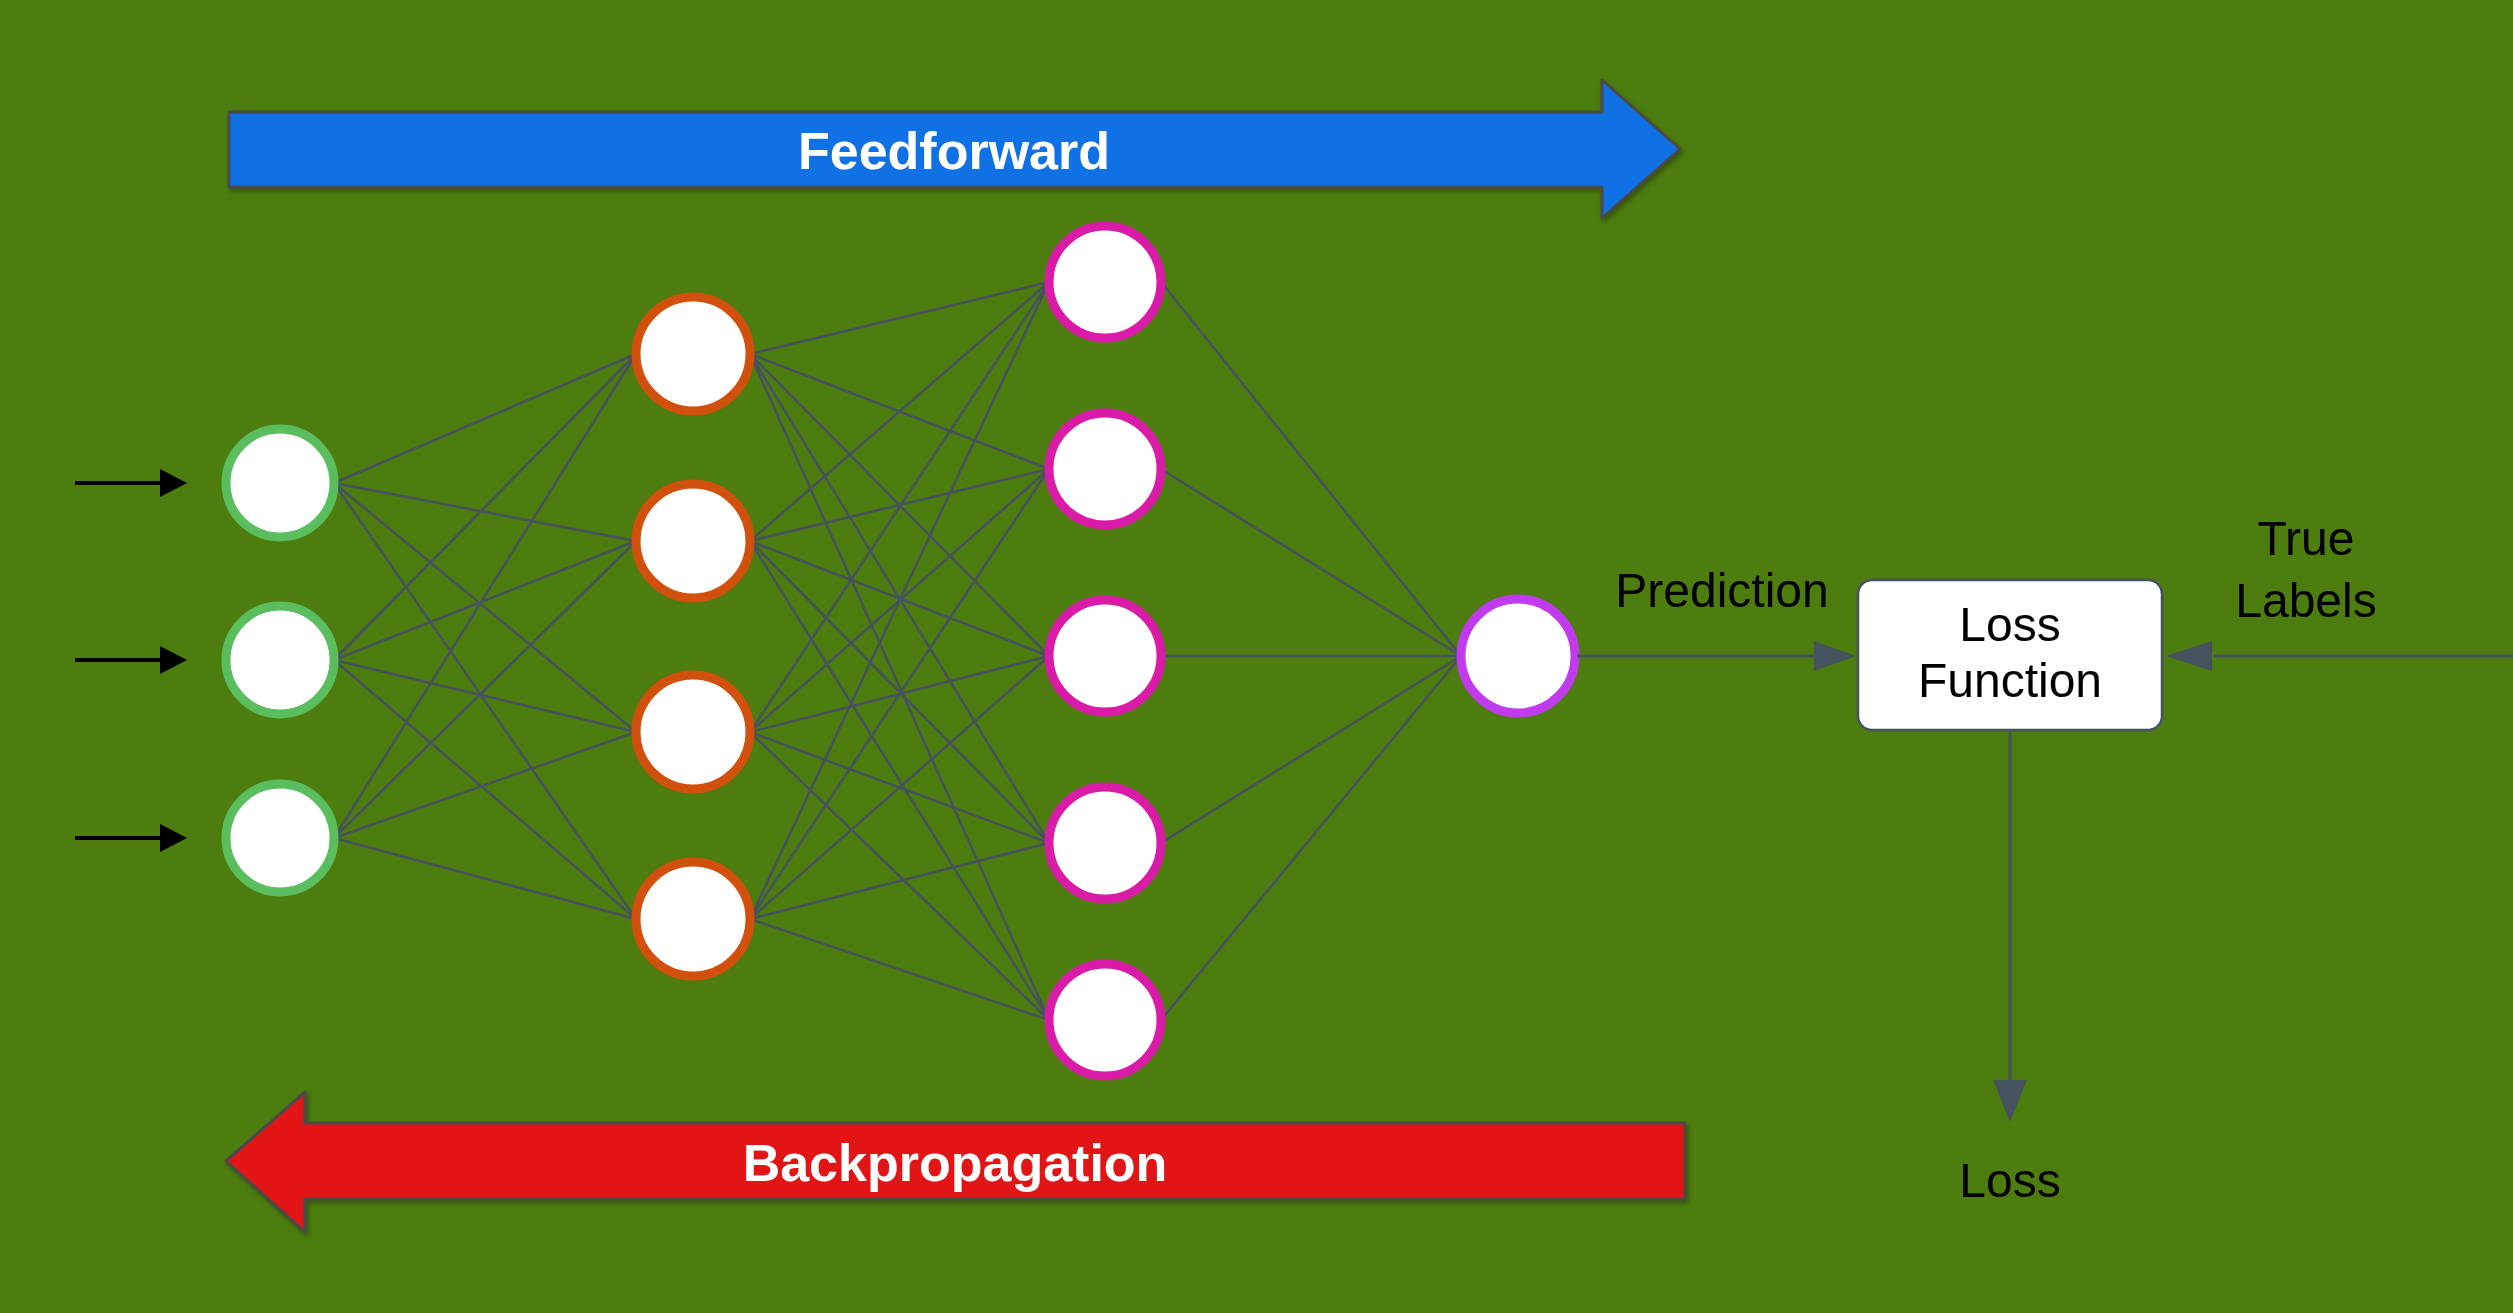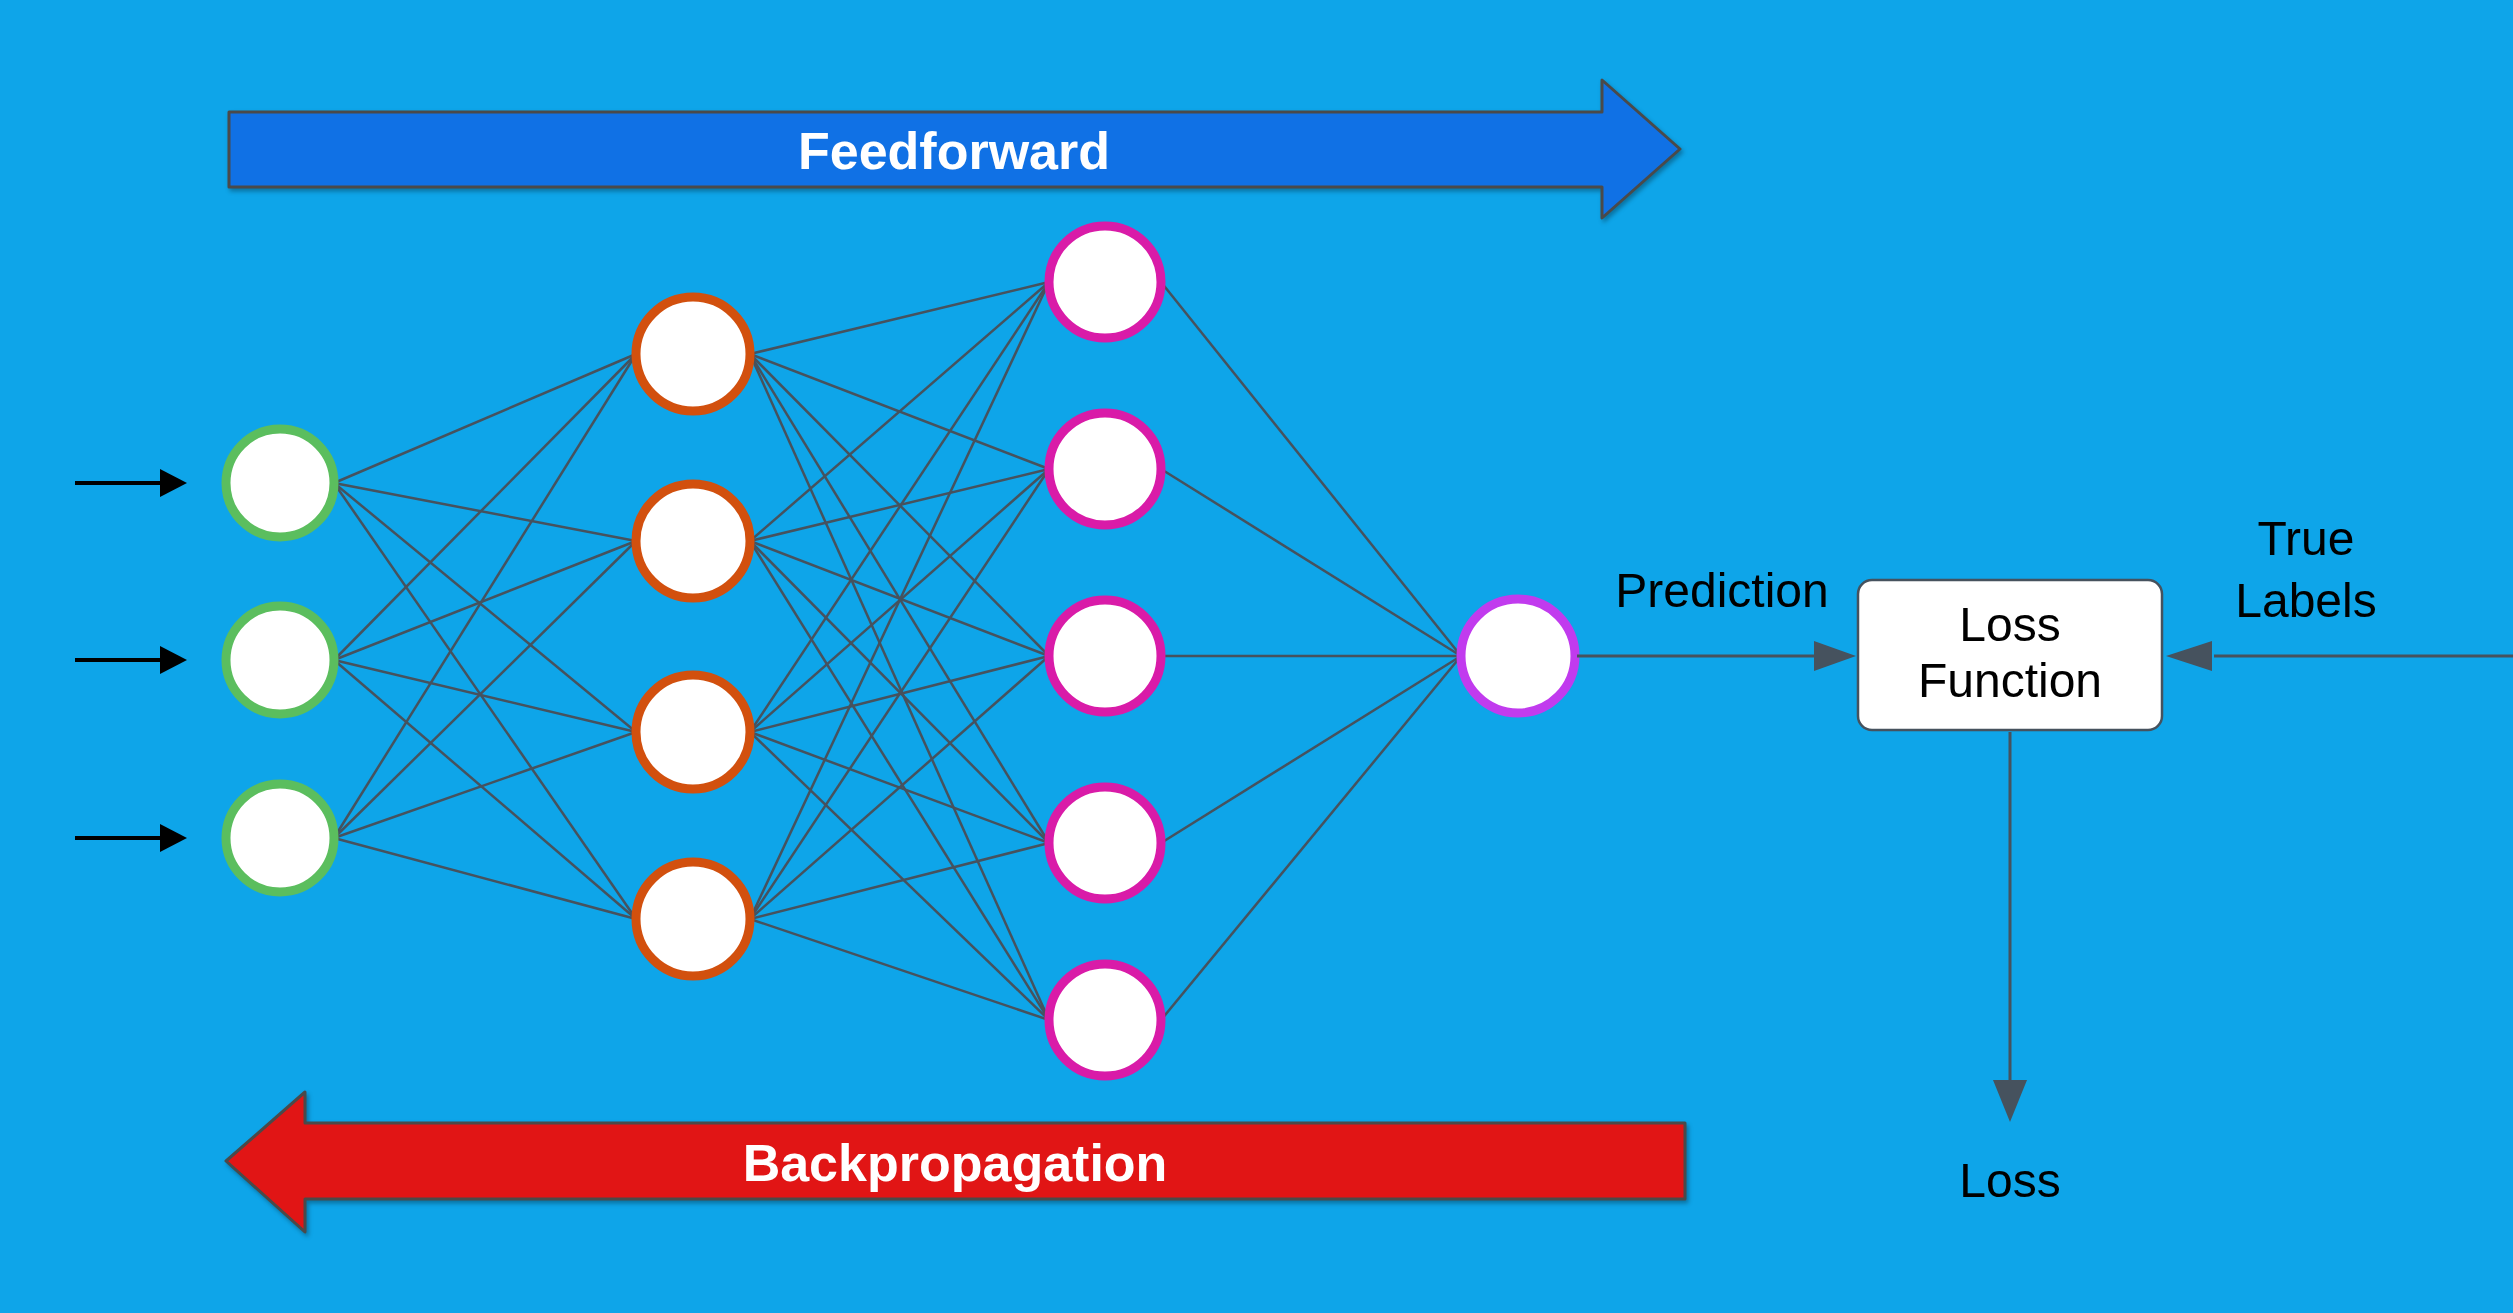--- a/index.html
+++ b/index.html
@@ -1,16 +1,16 @@
 <!DOCTYPE html>
 <html style="--slate: #46525E;"><head>
 <meta charset="utf-8">
 <style>
   html,body{margin:0;padding:0;background:#ffffff;}
-  .stage{position:relative;width:2513px;height:1313px;background:#0ea5e9;overflow:hidden;text-decoration:underline;}
+  .stage{position:relative;width:2513px;height:1313px;background:#4d7c0f;overflow:hidden;text-decoration:underline;}
   svg{position:absolute;left:0;top:0;}
   svg text{font-family:"Liberation Sans","DejaVu Sans",sans-serif;}
   .banner-shape{stroke:#4a4a4a;stroke-width:3;stroke-linejoin:round;filter:drop-shadow(2px 3px 2px rgba(0,0,0,0.30));}
   .banner-label{font-size:52px;font-weight:bold;fill:#ffffff;text-anchor:middle;}
   .black-label{font-size:48px;fill:#000000;text-anchor:middle;}
   .slate-line{stroke:var(--slate,#46525E);stroke-width:3;fill:none;}
   .slate-head{fill:var(--slate,#46525E);stroke:none;}
   .loss-box{fill:#ffffff;stroke:var(--slate,#46525E);stroke-width:2.5;}
 </style>
 </head>

